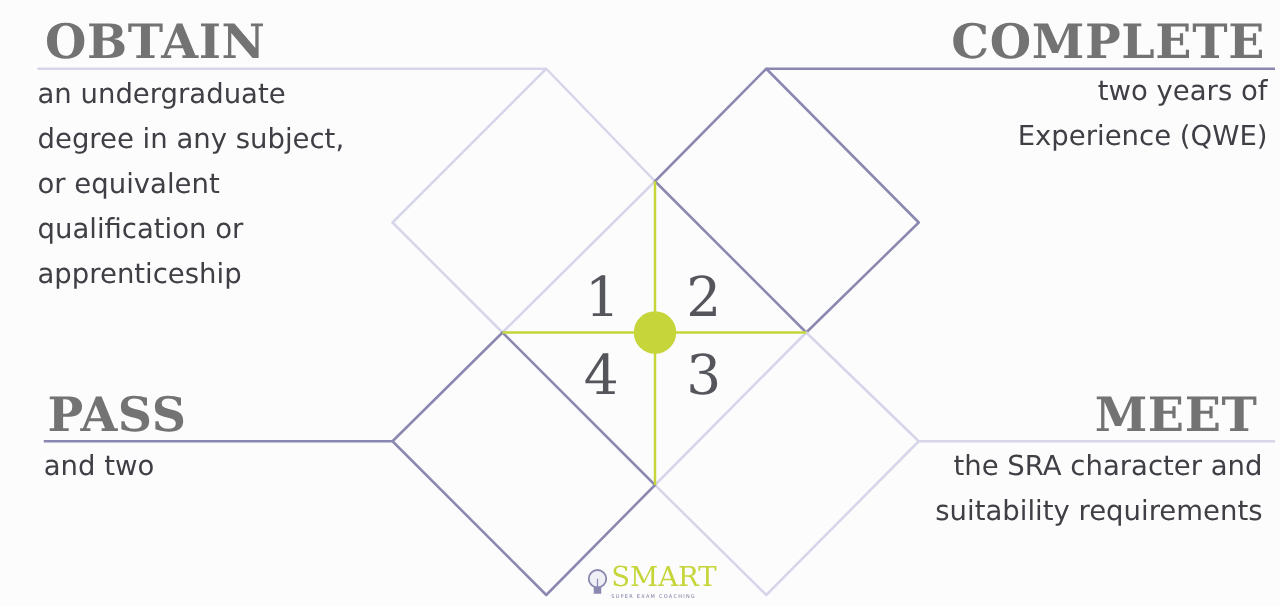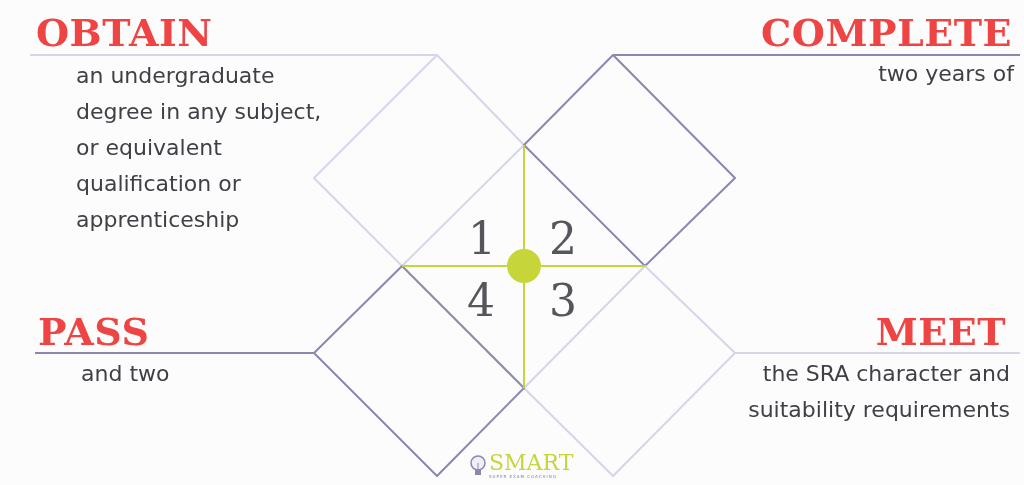--- a/index.html
+++ b/index.html
@@ -1,19 +1,19 @@
 <!DOCTYPE html>
 <html><head>
 <meta charset="utf-8">
 <style>
   html,body{margin:0;padding:0;}
   body{width:1024px;height:485px;background:#fcfcfd;position:relative;overflow:hidden;font-family:"DejaVu Sans",sans-serif;}
   svg.diagram{position:absolute;left:0;top:0;}
-  .head{position:absolute;font-family:"DejaVu Serif",serif;font-weight:bold;color:#ef4444;font-size:38px;letter-spacing:0.5px;line-height:1;}
-  .body{position:absolute;color:#3f3f45;font-size:22px;line-height:36px;margin-left:46px;}
+  .head{position:absolute;font-family:"DejaVu Serif",serif;font-weight:bold;color:#737373;font-size:38px;letter-spacing:0.5px;line-height:1;}
+  .body{position:absolute;color:#3f3f45;font-size:22px;line-height:36px;}
   .right{text-align:right;}
   .num{position:absolute;font-family:"DejaVu Serif",serif;color:#55555c;font-size:44px;line-height:1;}
   .logo{position:absolute;left:470px;top:452px;display:flex;align-items:center;}
   .logo-text{font-family:"DejaVu Serif",serif;font-weight:normal;color:#c6d63a;font-size:22px;line-height:1;}
   .logo-sub{font-size:4px;color:#7a7aa0;letter-spacing:1px;}
 </style>
 </head>
 <body>
 
 <svg class="diagram" width="1024" height="485" viewBox="0 0 1024 485">
@@ -38,20 +38,21 @@
   <div>an undergraduate</div>
   <div>degree in any subject,</div>
   <div>or equivalent</div>
   <div>qualification or</div>
   <div>apprenticeship</div>
 </div>
 
 <div class="head right" style="right:12px;top:14px;">COMPLETE</div>
 <div class="body right" style="right:10px;top:56px;">
   <div>two years of</div>
+  <div>Experience (QWE)</div>
 </div>
 
 <div class="head right" style="right:18px;top:313px;">MEET</div>
 <div class="body right" style="right:14px;top:356px;">
   <div>the SRA character and</div>
   <div>suitability requirements</div>
 </div>
 
 <div class="head" style="left:38px;top:313px;">PASS</div>
 <div class="body" style="left:35px;top:356px;">

